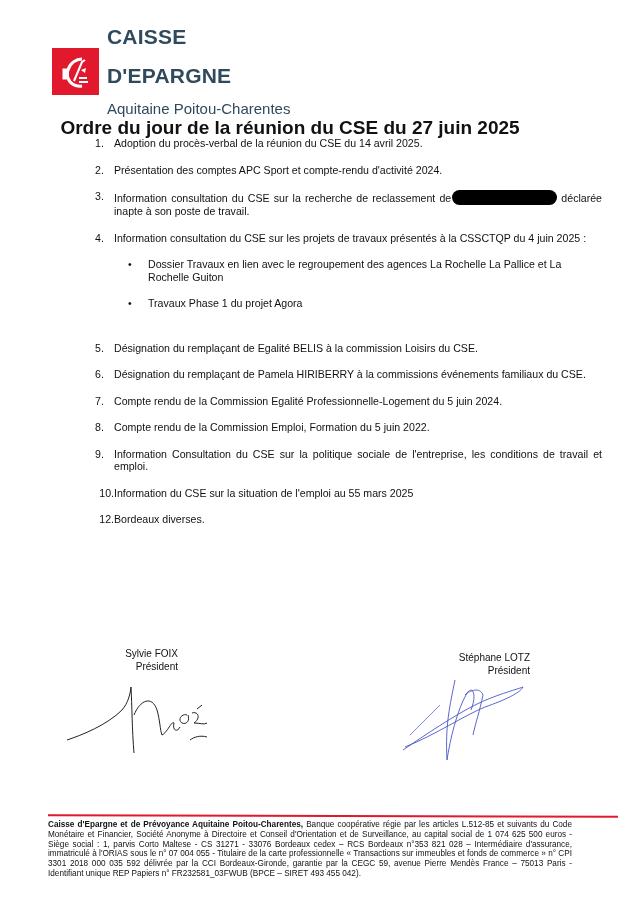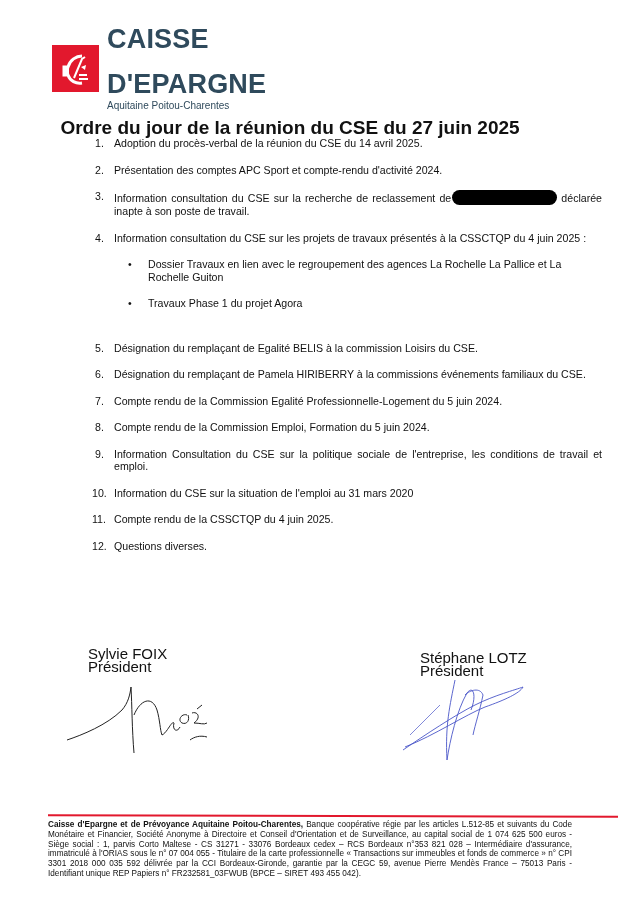--- a/index.html
+++ b/index.html
@@ -30,29 +30,29 @@
       flex: 0 0 auto;
     }
     .logo-mark svg { position: absolute; left: 0; top: 0; }
     .logo-text {
       margin-left: 8px;
       color: #2f4a5c;
       line-height: 1;
     }
     .logo-line1, .logo-line2 {
       font-weight: bold;
-      font-size: 27px;
+      font-size: 21px;
       letter-spacing: 0.2px;
       display: block;
     }
     .logo-line2 { margin-top: 18px; }
     .logo-line3 {
       display: block;
-      font-size: 10px;
-      margin-top: 3px;
+      font-size: 15px;
+      margin-top: 15px;
       color: #2f4a5c;
     }
     .doc-title {
       position: absolute;
       left: 0;
       width: 580px;
       top: 98px;
       text-align: center;
       font-weight: bold;
       font-size: 19px;
@@ -70,21 +70,21 @@
       display: flex;
       margin-bottom: 14px;
     }
     .item-num {
       width: 22px;
       flex: 0 0 auto;
       text-align: left;
       padding-left: 3px;
       box-sizing: border-box;
     }
-    .item-num.two { padding-left: 0; }
+    .item-num.two { padding-left: 0; text-align: right; }
     .item-text {
       flex: 1 1 auto;
       text-align: justify;
     }
     .redacted {
       display: inline-block;
       width: 105px;
       height: 15px;
       background: #000;
       border-radius: 8px;
@@ -99,22 +99,22 @@
     .sublist li {
       display: flex;
       margin-bottom: 14px;
     }
     .bullet {
       width: 20px;
       flex: 0 0 auto;
     }
     .signature-block {
       position: absolute;
-      text-align: left;
-      font-size: 15px;
+      text-align: right;
+      font-size: 10px;
       line-height: 12.5px;
     }
     .sig-left { left: 88px; top: 648px; width: 90px; }
     .sig-right { left: 420px; top: 652px; width: 110px; }
     .sig-svg { position: absolute; }
     .footer-rule {
       position: absolute;
       left: 48px;
       top: 815px;
       width: 570px;
@@ -195,37 +195,33 @@
   <div class="item">
     <span class="item-num">6.</span>
     <span class="item-text">Désignation du remplaçant de Pamela HIRIBERRY à la commissions événements familiaux du CSE.</span>
   </div>
   <div class="item">
     <span class="item-num">7.</span>
     <span class="item-text">Compte rendu de la Commission Egalité Professionnelle-Logement du 5 juin 2024.</span>
   </div>
   <div class="item">
     <span class="item-num">8.</span>
-    <span class="item-text">Compte rendu de la Commission Emploi, Formation du 5 juin 2024.</span>
+    <span class="item-text">Compte rendu de la Commission Emploi, Formation du 5 juin 2022.</span>
   </div>
   <div class="item">
     <span class="item-num">9.</span>
     <span class="item-text">Information Consultation du CSE sur la politique sociale de l'entreprise, les conditions de travail et emploi.</span>
   </div>
   <div class="item">
     <span class="item-num two">10.</span>
-    <span class="item-text">Information du CSE sur la situation de l'emploi au 31 mars 2020</span>
-  </div>
-  <div class="item">
-    <span class="item-num two">11.</span>
-    <span class="item-text">Compte rendu de la CSSCTQP du 4 juin 2025.</span>
+    <span class="item-text">Information du CSE sur la situation de l'emploi au 55 mars 2025</span>
   </div>
   <div class="item">
     <span class="item-num two">12.</span>
-    <span class="item-text">Questions diverses.</span>
+    <span class="item-text">Bordeaux diverses.</span>
   </div>
 </div>
 
 <div class="signature-block sig-left">
   <div>Sylvie FOIX</div>
   <div>Président</div>
 </div>
 <svg class="sig-svg" style="left:62px; top:675px;" width="170" height="80" viewBox="0 0 170 80">
   <path d="M5 65 C20 60 45 50 60 35 C66 28 68 20 69 12 C70 30 70 55 72 78" fill="none" stroke="#222" stroke-width="1"></path>
   <path d="M72 40 C78 25 90 20 95 35 C98 45 98 55 100 60 C105 58 110 45 112 48 C110 55 115 58 118 52" fill="none" stroke="#222" stroke-width="1"></path>

